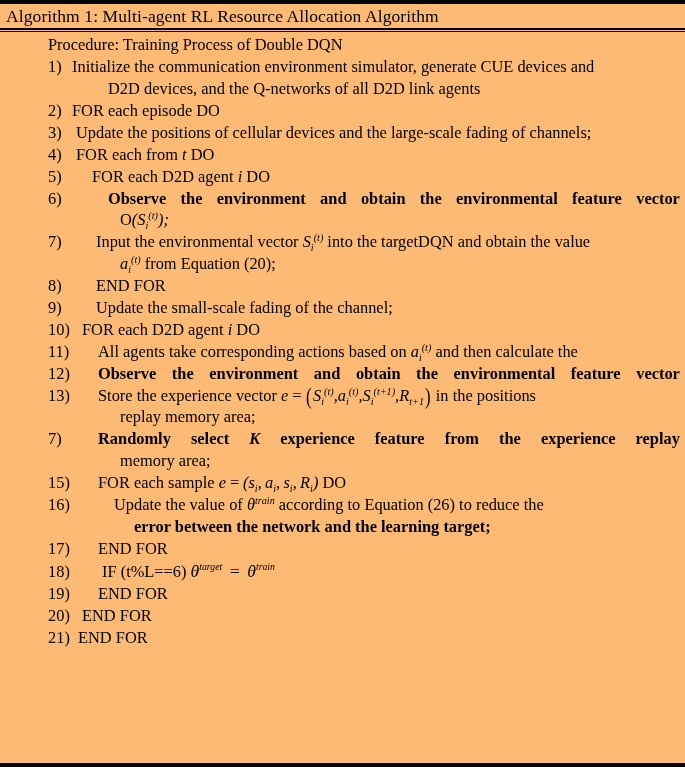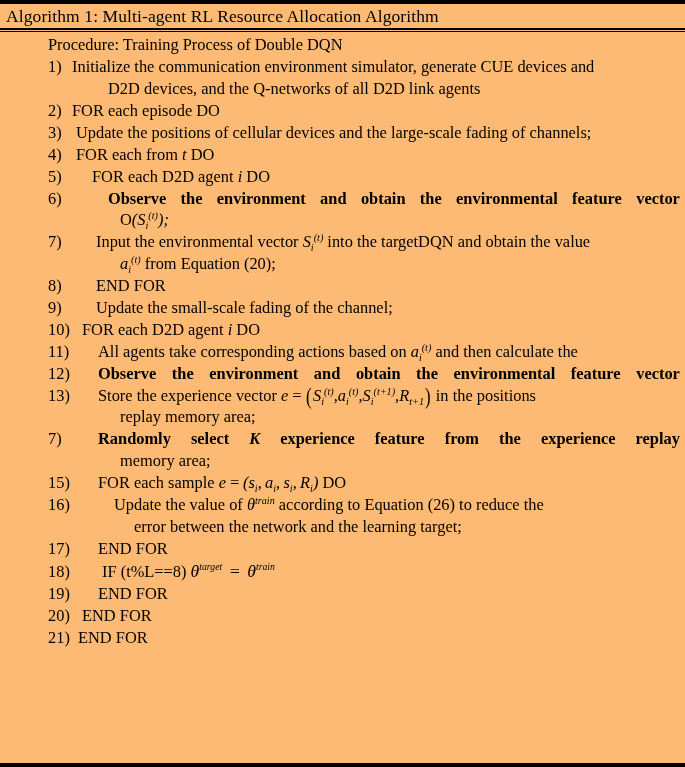--- a/index.html
+++ b/index.html
@@ -75,21 +75,21 @@
   .nw-1 { width: 24px; }
   .nw-2 { width: 30px; }
 
   
   .ind-0  { padding-left: 0px; }
   .ind-1  { padding-left: 4px; }
   .ind-2  { padding-left: 20px; }
   .ind-3  { padding-left: 36px; }
   .ind-2b { padding-left: 24px; }
   .cont-b { padding-left: 72px; }
-  .cont-c { padding-left: 86px; }
+  .cont-c { padding-left: 86px; font-weight: bold; }
   .cont-d { padding-left: 60px; }
 
   .math {
     font-family: "Liberation Serif", "DejaVu Serif", serif;
     font-style: italic;
     white-space: nowrap;
   }
   .mathup {
     font-style: normal;
   }
@@ -253,21 +253,21 @@
       <div class="line-text cont-c">error between the network and the learning target;</div>
     </div>
 
     <div class="line">
       <div class="line-num nw-2">17)</div>
       <div class="line-text ind-2">END FOR</div>
     </div>
 
     <div class="line">
       <div class="line-num nw-2">18)</div>
-      <div class="line-text ind-2b"><span>IF (t%L==8) </span><span class="math" style="font-size:1.08em">θ<sup style="font-size:0.55em">target</sup><span class="eq-sp"> = </span>θ<sup style="font-size:0.55em">train</sup></span></div>
+      <div class="line-text ind-2b"><span>IF (t%L==6) </span><span class="math" style="font-size:1.08em">θ<sup style="font-size:0.55em">target</sup><span class="eq-sp"> = </span>θ<sup style="font-size:0.55em">train</sup></span></div>
     </div>
 
     <div class="line">
       <div class="line-num nw-2">19)</div>
       <div class="line-text ind-2">END FOR</div>
     </div>
 
     <div class="line">
       <div class="line-num nw-2">20)</div>
       <div class="line-text ind-1">END FOR</div>

